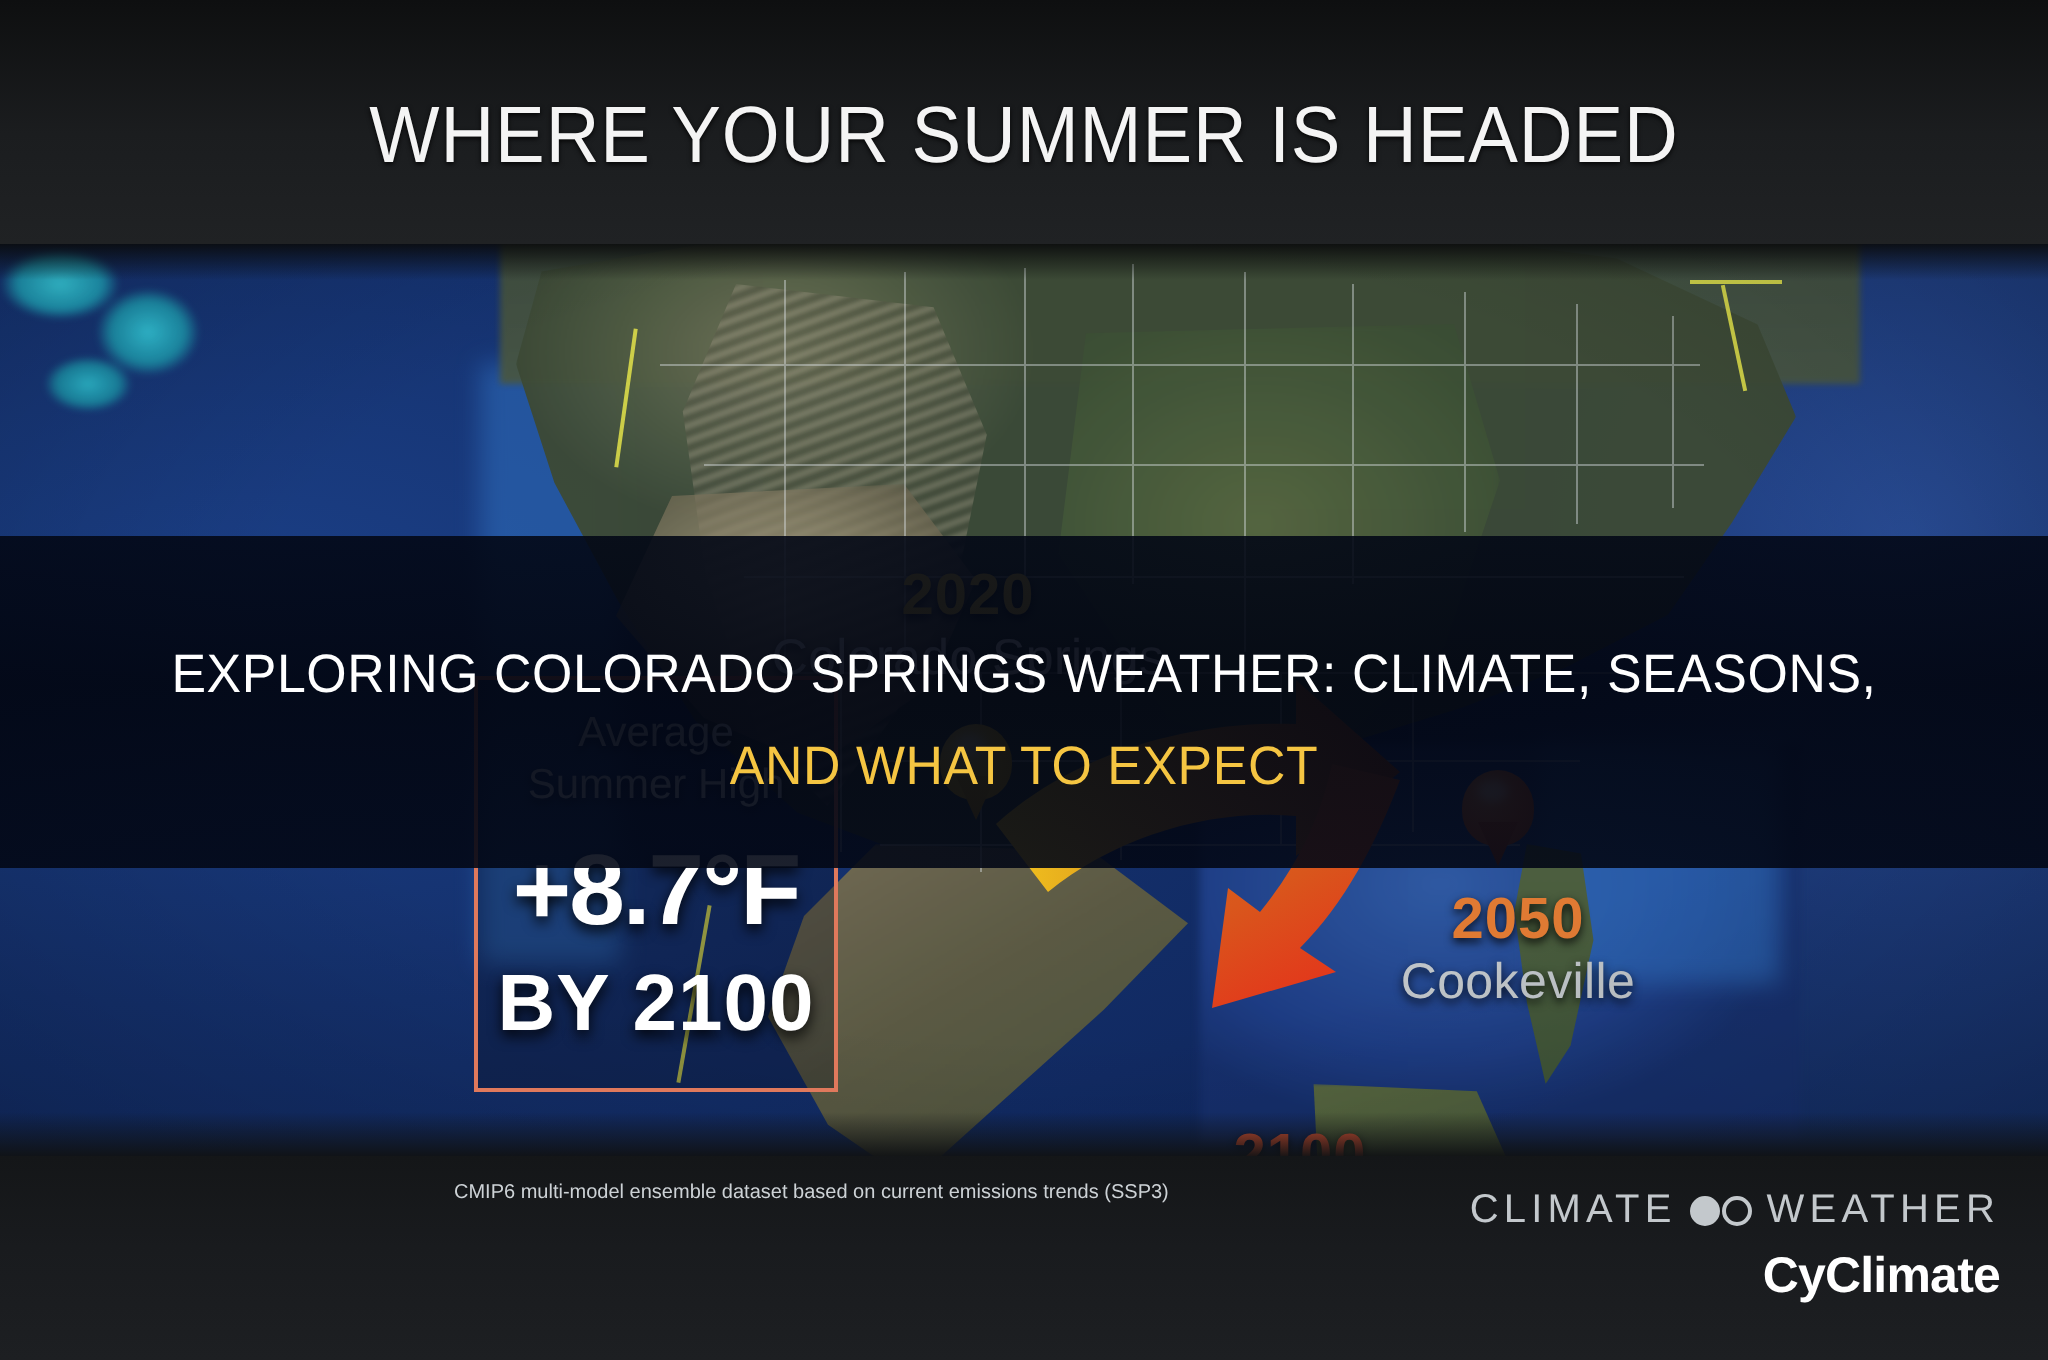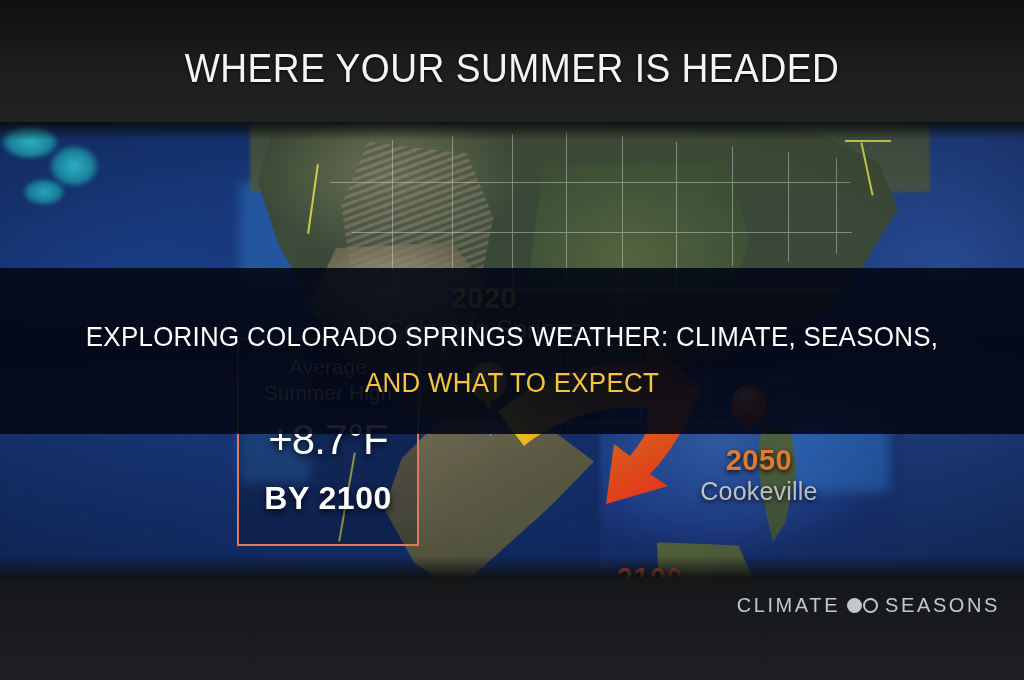--- a/index.html
+++ b/index.html
@@ -150,24 +150,24 @@
 
   
   #arrows{position:absolute;left:0;top:0;width:1024px;height:456px;overflow:visible;}
 
   
   .tempbox{position:absolute;left:237px;top:338px;width:178px;height:204px;
     border:2px solid #e0795c;background:rgba(6,12,26,.28);}
   .tempbox .t-lead{position:absolute;left:0;top:14px;width:178px;text-align:center;
     color:#cfd6da;font-size:21px;line-height:26px;text-shadow:0 2px 4px rgba(0,0,0,.8);}
   .tempbox .t-val{position:absolute;left:0;top:76px;width:178px;text-align:center;
-    color:#ffffff;font-size:42px;font-weight:400;letter-spacing:-1px;
+    color:#ffffff;font-size:50px;font-weight:700;letter-spacing:-1px;
     text-shadow:0 3px 7px rgba(0,0,0,.9);}
   .tempbox .t-by{position:absolute;left:0;top:140px;width:178px;text-align:center;
-    color:#ffffff;font-size:32px;font-weight:700;letter-spacing:.5px;
+    color:#ffffff;font-size:40px;font-weight:700;letter-spacing:.5px;
     text-shadow:0 3px 7px rgba(0,0,0,.9);}
 
   
   .overlay-band{position:absolute;left:0;top:268px;width:1024px;height:166px;
     background:linear-gradient(180deg,rgba(3,8,22,.90) 0%,rgba(2,6,18,.93) 45%,rgba(3,8,22,.90) 100%);}
   .ov-line1{position:absolute;left:0;top:322px;width:1024px;text-align:center;
     color:#ffffff;font-size:27px;letter-spacing:.3px;white-space:nowrap;
     transform:scaleX(.96);transform-origin:center;}
   .ov-line2{position:absolute;left:0;top:368px;width:1024px;text-align:center;
     color:#f5c542;font-size:27px;letter-spacing:.3px;white-space:nowrap;
@@ -311,26 +311,28 @@
     <div class="t-val">+8.7°F</div>
     <div class="t-by">BY 2100</div>
   </div>
 
   <div class="overlay-band"></div>
   <div class="ov-line1">EXPLORING COLORADO SPRINGS WEATHER: CLIMATE, SEASONS,</div>
   <div class="ov-line2">AND WHAT TO EXPECT</div>
 
   <div class="footer">
     <div class="credits">
+      <div>CMIP6 multi-model ensemble dataset based on current emissions trends (SSP3)</div>
     </div>
 
     <div class="cc-logo">
       <span>CLIMATE</span>
       <span class="cc-mark">
         <i class="l"></i>
         <i class="r"></i>
       </span>
-      <span>SEASONS</span>
-    </div>
-
+      <span>WEATHER</span>
+    </div>
+
+    <div class="watermark">CyClimate</div>
   </div>
 
 </div>
 
 </body></html>

